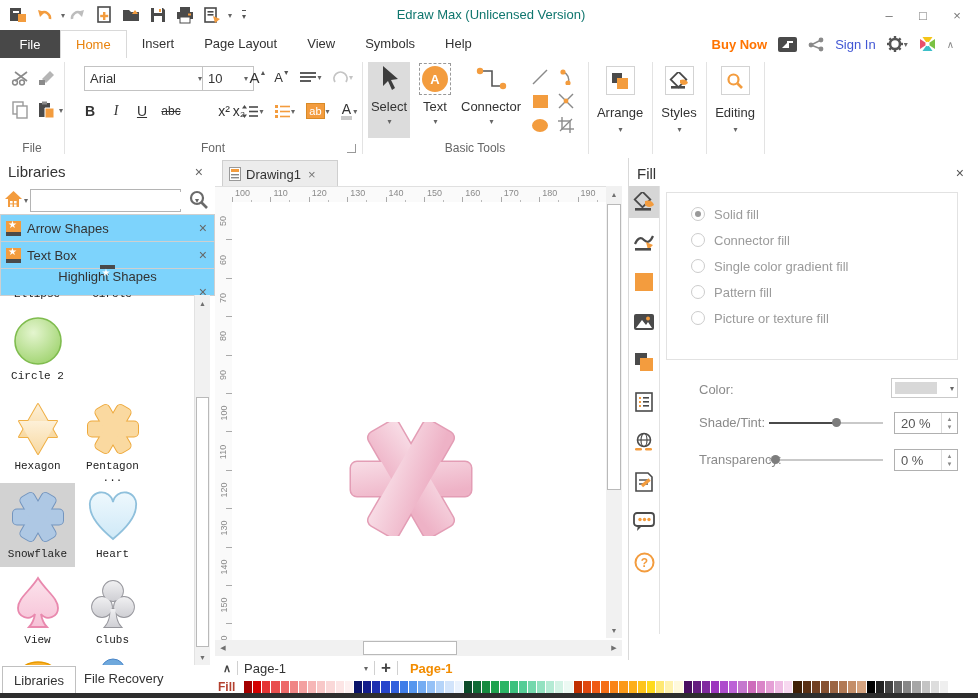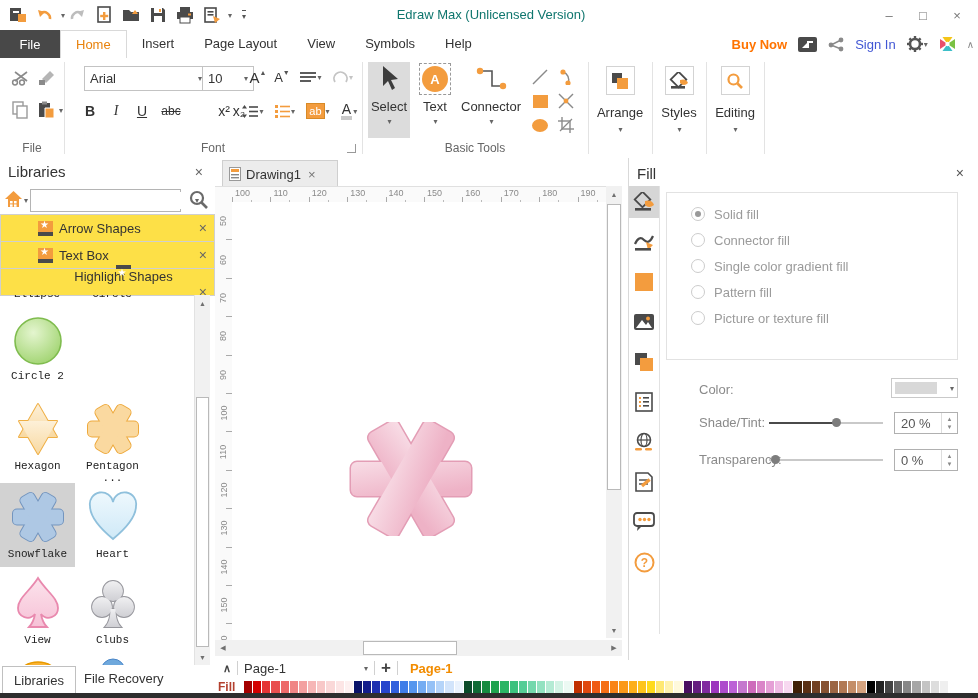--- a/index.html
+++ b/index.html
@@ -11,21 +11,21 @@
   .dd{font-size:8px;color:#666;margin-left:1px;}
   #win-title{position:absolute;left:4px;right:0;top:0;height:30px;line-height:30px;text-align:center;font-size:13px;color:#0f766e;pointer-events:none;}
   #win-controls{position:absolute;right:4px;top:0;height:30px;display:flex;z-index:5;}
   .wbtn{width:34px;height:30px;display:flex;align-items:center;justify-content:center;color:#777;font-size:13px;}
   .morebar{display:inline-block;border-top:1px solid #555;padding-top:1px;font-size:8px;color:#555;}
   
   #tabbar{position:absolute;top:30px;left:0;right:0;height:28px;background:#fff;border-bottom:1px solid #d9d9d9;display:flex;align-items:stretch;}
   .file-tab{width:60px;background:#484848;color:#fff;display:flex;align-items:center;justify-content:center;font-size:13px;}
   .tab{padding:0 15px;line-height:27px;font-size:13px;color:#333;}
   .tab.active{color:#e8820c;background:#fff;border:1px solid #d9d9d9;border-bottom:1px solid #fff;margin-bottom:-1px;}
-  #tab-right{margin-left:auto;display:flex;align-items:center;gap:11px;padding-right:4px;}
+  #tab-right{margin-left:auto;display:flex;align-items:center;gap:11px;padding-right:24px;}
   .buy-now{color:#ff7300;font-weight:bold;font-size:13px;}
   .sign-in{color:#4156d4;font-size:13px;}
   
   #ribbon{position:absolute;top:58px;left:0;right:0;height:100px;background:#fff;border-bottom:1px solid #d9d9d9;}
   .vsep{position:absolute;top:4px;bottom:4px;width:1px;background:#e3e3e3;}
   .glabel{position:absolute;bottom:3px;left:0;right:0;text-align:center;font-size:12px;color:#666;}
   .combo{position:absolute;height:23px;border:1px solid #c3c3c3;display:flex;align-items:center;padding:0 5px;font-size:13px;color:#333;background:#fff;}
   .combo .dd{margin-left:auto;}
   .fbtn{position:absolute;height:22px;display:flex;align-items:center;justify-content:center;font-size:14px;color:#333;}
   .ribicon{display:flex;align-items:center;justify-content:center;}
@@ -34,21 +34,21 @@
   .bigbtn .dd{margin-top:3px;}
   .iconbox{width:27px;height:27px;border:1px solid #d3d3d3;display:flex;align-items:center;justify-content:center;background:#fff;}
   .launcher{position:absolute;right:6px;bottom:5px;width:8px;height:8px;border-left:1px solid #999;border-bottom:1px solid #999;transform:rotate(-90deg);}
   
   #leftpanel{position:absolute;top:158px;left:0;width:215px;bottom:0;background:#fff;border-right:1px solid #c4c4c4;overflow:hidden;}
   .lp-x{position:absolute;color:#666;font-size:14px;}
   #lib-title{position:absolute;top:5px;left:8px;font-size:15px;color:#333;}
   #search-row{position:absolute;top:29px;left:0;right:0;height:26px;}
   #search-box{position:absolute;left:30px;right:34px;top:2px;height:21px;border:1px solid #b4b4b4;display:flex;align-items:center;}
   #search-box input{flex:1;border:none;outline:none;height:17px;font-size:12px;padding:0 4px;font-family:"Liberation Sans",sans-serif;}
-  .sect{position:absolute;left:0;right:0;height:26px;border:1px solid #cfcfcf;background:#fde047;display:flex;align-items:center;padding-left:32px;}
+  .sect{position:absolute;left:0;right:0;height:26px;border:1px solid #cfcfcf;background:#7dd3fc;display:flex;align-items:center;}
   .sect .star{width:15px;height:15px;margin:0 6px 0 5px;position:relative;background:#f39c3e;}
   .sect .star::after{content:"★";position:absolute;left:2px;top:-2px;font-size:10px;color:#fff;}
   .sect .star::before{content:"";position:absolute;left:0;right:0;bottom:0;height:4px;background:#4a4a4a;}
   .sect .slabel{font-size:13px;color:#333;}
   .sect .lp-x{position:static;margin-left:auto;margin-right:7px;}
   #shapes-area{position:absolute;top:137px;left:0;right:0;height:370px;overflow:hidden;}
   .mono{font-family:"Liberation Mono",monospace;}
   .plabel{position:absolute;top:-7px;font-size:11px;color:#222;transform:translateX(-50%);}
   .cell{position:absolute;width:75px;text-align:center;}
   .cell .shlabel{display:block;font-size:11px;color:#222;margin-top:3px;}

